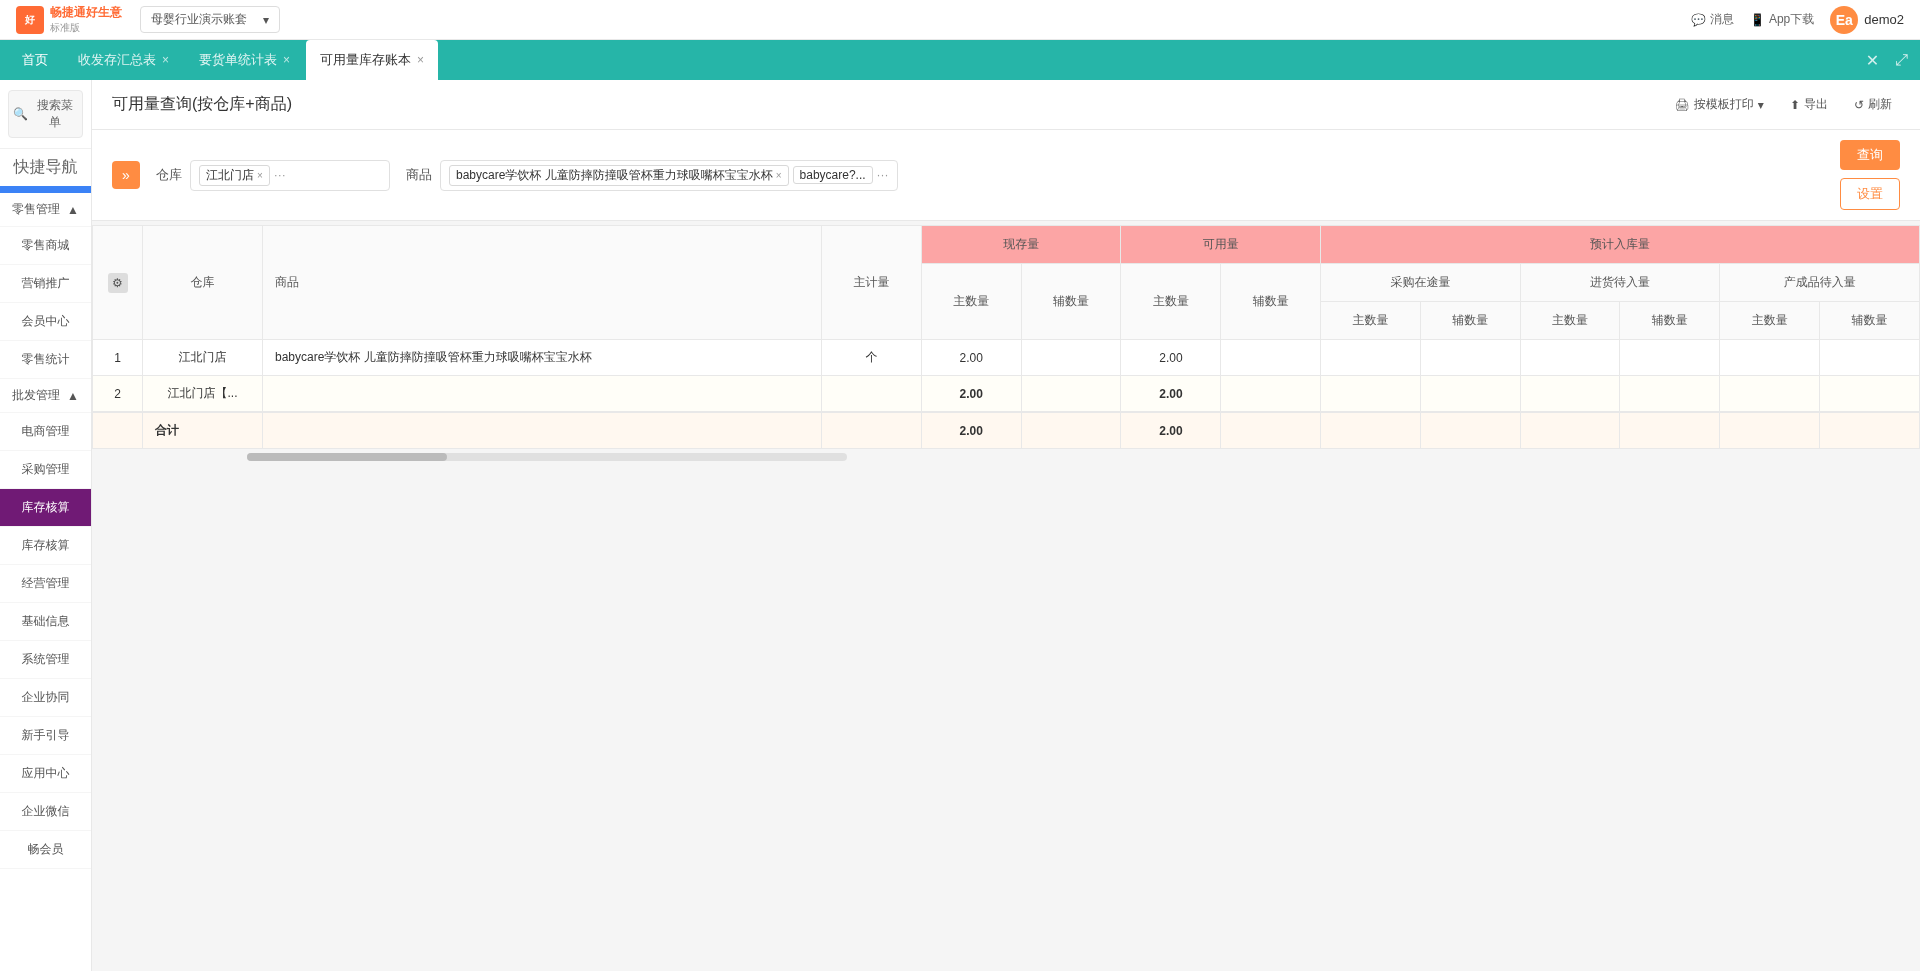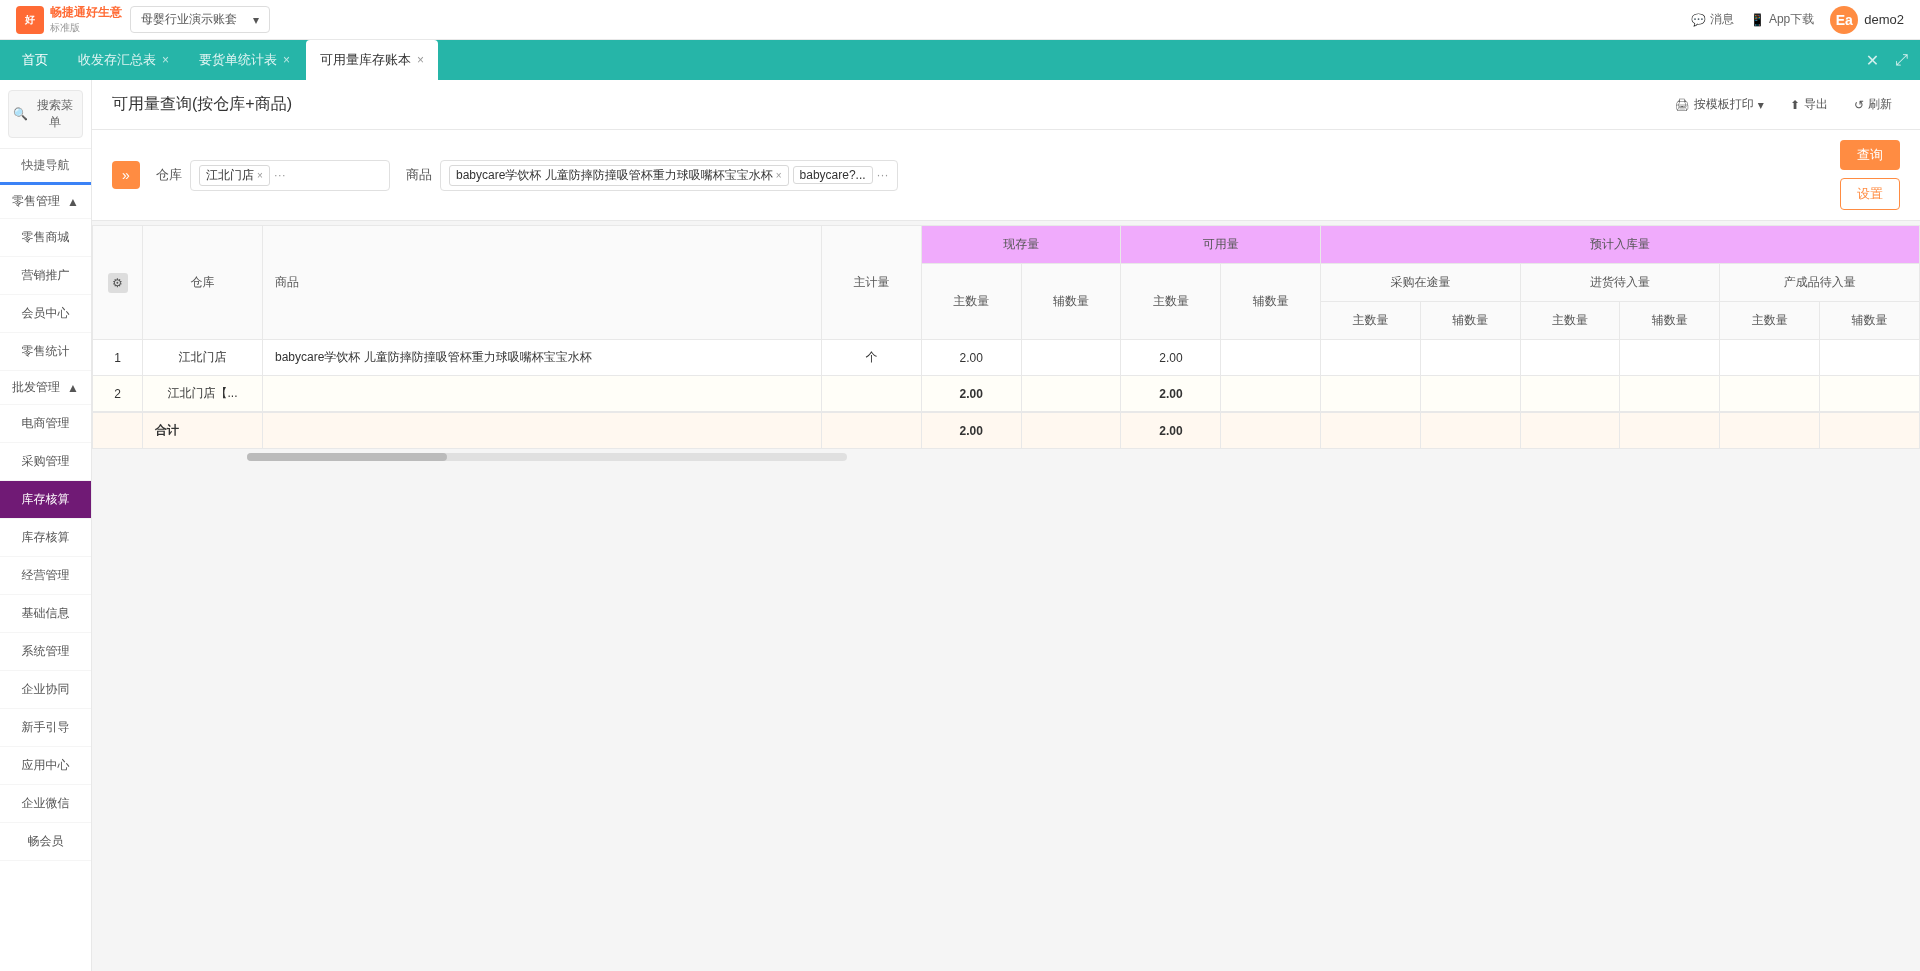--- a/index.html
+++ b/index.html
@@ -4,21 +4,21 @@
   <style>
     * { margin: 0; padding: 0; box-sizing: border-box; }
     body { font-family: 'Microsoft YaHei', Arial, sans-serif; font-size: 13px; background: #f0f2f5; color: #333; width: 1920px; min-height: 971px; overflow-x: hidden; }
 
     
     .top-bar { height: 40px; background: #fff; display: flex; align-items: center; justify-content: space-between; padding: 0 16px; border-bottom: 1px solid #e8e8e8; }
     .top-bar-left { display: flex; align-items: center; gap: 8px; }
     .logo-area { display: flex; align-items: center; gap: 6px; }
     .logo-icon { width: 28px; height: 28px; background: #ff6b35; border-radius: 4px; display: flex; align-items: center; justify-content: center; color: white; font-size: 10px; font-weight: bold; }
     .version-badge { font-size: 10px; color: #999; }
-    .industry-selector { display: flex; align-items: center; gap: 4px; padding: 4px 10px; border: 1px solid #ddd; border-radius: 4px; background: #fff; cursor: pointer; font-size: 12px; color: #555; min-width: 140px; }
+    .industry-selector { display: flex; align-items: center; gap: 4px; padding: 4px 10px; border: 1px solid #ddd; border-radius: 4px; background: #fff; cursor: pointer; font-size: 12px; color: #555; min-width: 140px; margin-left: 10px; }
     .top-bar-right { display: flex; align-items: center; gap: 16px; }
     .top-bar-btn { display: flex; align-items: center; gap: 4px; font-size: 12px; color: #666; cursor: pointer; }
     .user-avatar { width: 28px; height: 28px; border-radius: 50%; background: #ff8c42; display: flex; align-items: center; justify-content: center; color: white; font-size: 14px; font-weight: bold; }
 
     
     .nav-tabs { height: 40px; background: #26b5a8; display: flex; align-items: stretch; padding: 0 8px; gap: 2px; }
     .nav-tab { display: flex; align-items: center; padding: 0 14px; font-size: 13px; color: rgba(255,255,255,0.85); cursor: pointer; border-radius: 4px 4px 0 0; gap: 6px; white-space: nowrap; }
     .nav-tab.active { background: #fff; color: #333; border-radius: 4px 4px 0 0; }
     .nav-tab.home { color: white; font-weight: 500; }
     .nav-tab-close { font-size: 12px; color: rgba(255,255,255,0.7); cursor: pointer; }
@@ -26,21 +26,21 @@
     .nav-tab-actions { margin-left: auto; display: flex; align-items: center; gap: 8px; }
     .nav-close-btn, .nav-expand-btn { color: rgba(255,255,255,0.8); cursor: pointer; font-size: 16px; padding: 4px; }
 
     
     .main-layout { display: flex; height: calc(971px - 80px); }
 
     
     .sidebar { width: 92px; background: #fff; border-right: 1px solid #e8e8e8; display: flex; flex-direction: column; overflow-y: auto; flex-shrink: 0; }
     .sidebar-search { padding: 10px 8px; border-bottom: 1px solid #f0f0f0; }
     .sidebar-search-btn { width: 100%; padding: 6px 4px; background: #f7f7f7; border: 1px solid #e8e8e8; border-radius: 4px; font-size: 12px; color: #666; cursor: pointer; display: flex; align-items: center; justify-content: center; gap: 4px; }
-    .sidebar-nav-btn { padding: 8px; text-align: center; font-size: 12px; color: #666; cursor: pointer; border-bottom: 3px solid #3b82f6; }
+    .sidebar-nav-btn { padding: 8px; text-align: center; font-size: 16px; color: #666; cursor: pointer; border-bottom: 7px solid #3b82f6; }
     .sidebar-item { padding: 10px 8px; text-align: right; font-size: 12px; color: #555; cursor: pointer; border-bottom: 1px solid #f5f5f5; display: flex; flex-direction: column; align-items: center; gap: 2px; }
     .sidebar-item.active { background: #701a75; color: white; }
     .sidebar-section-header { padding: 8px 12px; font-size: 12px; color: #555; cursor: pointer; display: flex; align-items: center; justify-content: space-between; border-bottom: 1px solid #f5f5f5; }
 
     
     .content-area { flex: 1; padding: 0; overflow: auto; background: #f5f5f5; }
     .page-header { background: #fff; padding: 12px 20px; display: flex; align-items: center; justify-content: space-between; border-bottom: 1px solid #e8e8e8; }
     .page-title { font-size: 16px; font-weight: 500; color: #333; }
     .page-actions { display: flex; align-items: center; gap: 10px; }
     .page-action-btn { display: flex; align-items: center; gap: 4px; font-size: 12px; color: #555; cursor: pointer; padding: 4px 8px; }
@@ -61,21 +61,21 @@
     
     .table-wrapper { background: #fff; margin: 0; padding: 0; overflow-x: auto; }
     table { width: 100%; border-collapse: collapse; font-size: 13px; }
     thead tr { background: #fafafa; }
     th { padding: 10px 12px; text-align: center; color: #555; font-weight: 500; border: 1px solid #e8e8e8; white-space: nowrap; font-size: 12px; }
     td { padding: 9px 12px; text-align: center; color: #333; border: 1px solid #e8e8e8; font-size: 12px; }
     .col-no { width: 50px; }
     .col-warehouse { width: 120px; }
     .col-product { min-width: 300px; text-align: left; }
     td.text-left { text-align: left; }
-    .th-group { background: #f0abfc; }
+    .th-group { background: #fca5a5; }
     .settings-icon { width: 20px; height: 20px; background: #ddd; border-radius: 3px; display: inline-flex; align-items: center; justify-content: center; cursor: pointer; }
 
     
     .summary-row { background: #fff8f0; }
     .summary-row td { font-weight: 600; color: #333; border-top: 2px solid #e8e8e8; }
 
     
     .scroll-bar-area { height: 16px; background: #f5f5f5; display: flex; align-items: center; padding: 0 155px; }
     .scroll-track { width: 600px; height: 8px; background: #e0e0e0; border-radius: 4px; }
     .scroll-thumb { width: 200px; height: 8px; background: #bbb; border-radius: 4px; }

